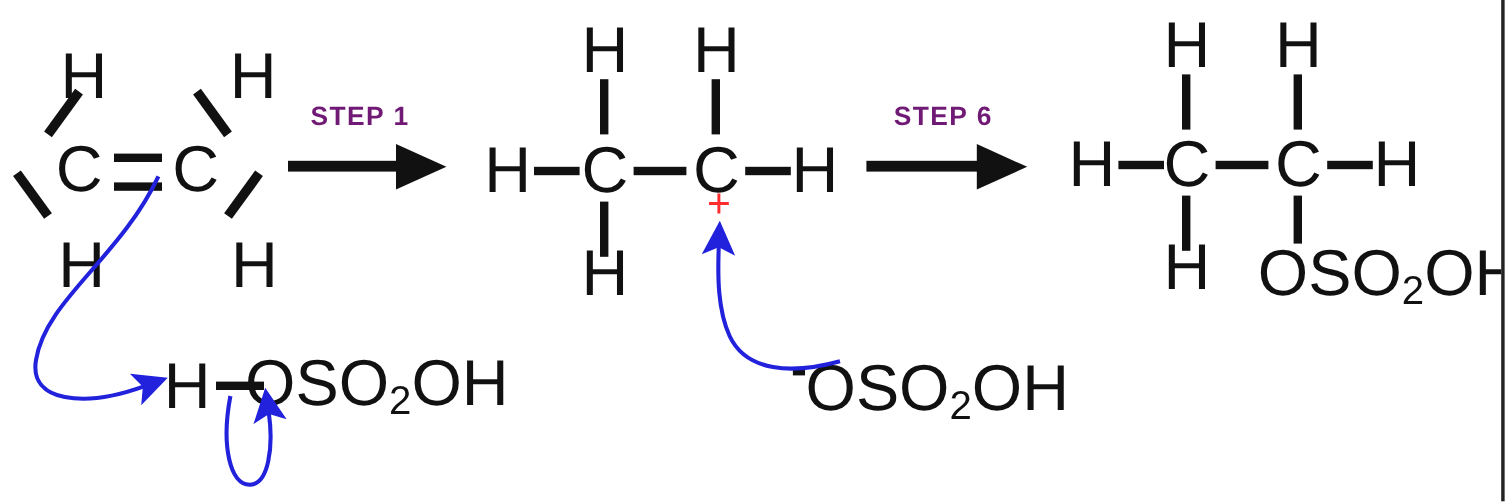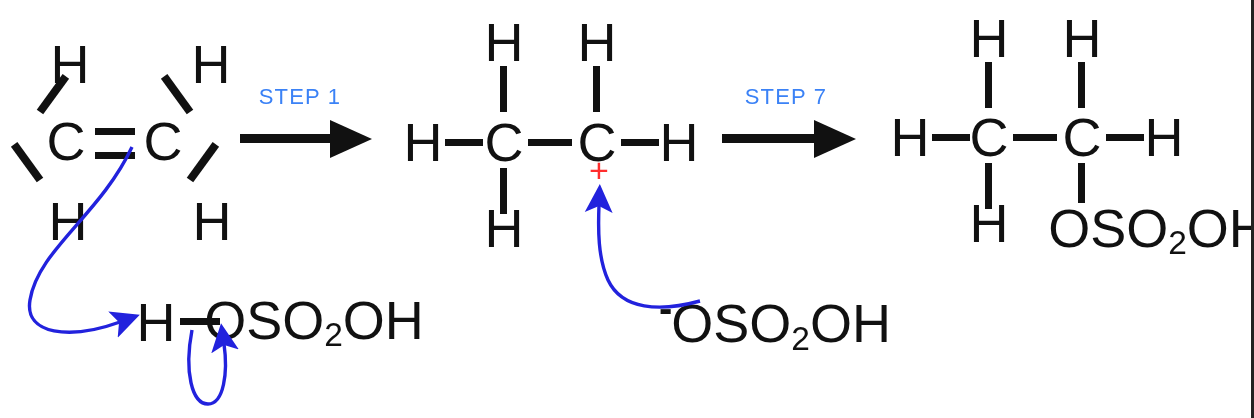--- a/index.html
+++ b/index.html
@@ -52,23 +52,23 @@
     background: #111111;
     transform-origin: 0 50%;
   }
   .bond-h { height: 7px; }
   .bond-v { width: 7px; }
   .bond-d { height: 8px; }
   .steplabel {
     position: absolute;
     font-family: "Liberation Sans", sans-serif;
     font-size: 22px;
-    font-weight: 400;
+    font-weight: 700;
     letter-spacing: 1.2px;
-    color: #3b82f6;
+    color: #701a75;
     transform: translate(-50%, -50%);
     white-space: nowrap;
   }
   .plus-charge {
     position: absolute;
     font-family: "Liberation Sans", sans-serif;
     font-size: 34px;
     color: #ff2d2d;
     font-weight: 500;
     transform: translate(-50%, -50%);
@@ -132,21 +132,21 @@
     <div class="bond bond-h" style="left:528px; top:139px; width:44px;"></div>
     <div class="bond bond-h" style="left:621px; top:139px; width:38px;"></div>
     <div class="bond bond-v" style="left:500px; top:66px; height:46px;"></div>
     <div class="bond bond-v" style="left:500px; top:168px; height:46px;"></div>
     <div class="bond bond-v" style="left:593px; top:66px; height:46px;"></div>
 
     <span class="plus-charge" style="left:599px; top:170px;">+</span>
   </div>
 
   <div>
-    <span class="steplabel" style="left:786px; top:97px;">STEP 7</span>
+    <span class="steplabel" style="left:786px; top:97px;">STEP 6</span>
     <div class="bond" style="left:722px; top:134px; width:112px; height:9px;"></div>
     <div style="position:absolute; left:814px; top:120px; width:0; height:0;
                 border-left:42px solid #111111; border-top:19px solid transparent;
                 border-bottom:19px solid transparent;"></div>
   </div>
 
   <div>
     <span class="group" style="left:775px; top:322px;"><span class="minus">-</span><span>OSO</span><sub>2</sub><span>OH</span></span>
   </div>
 

